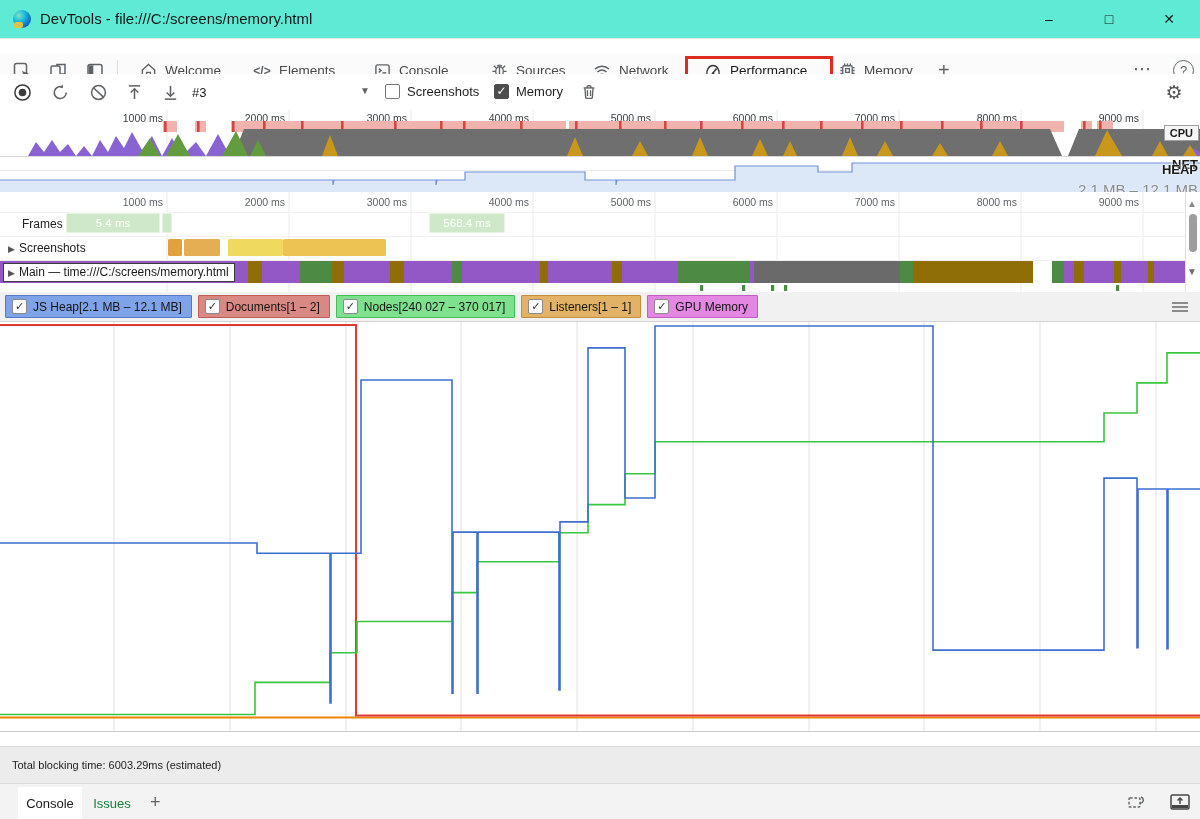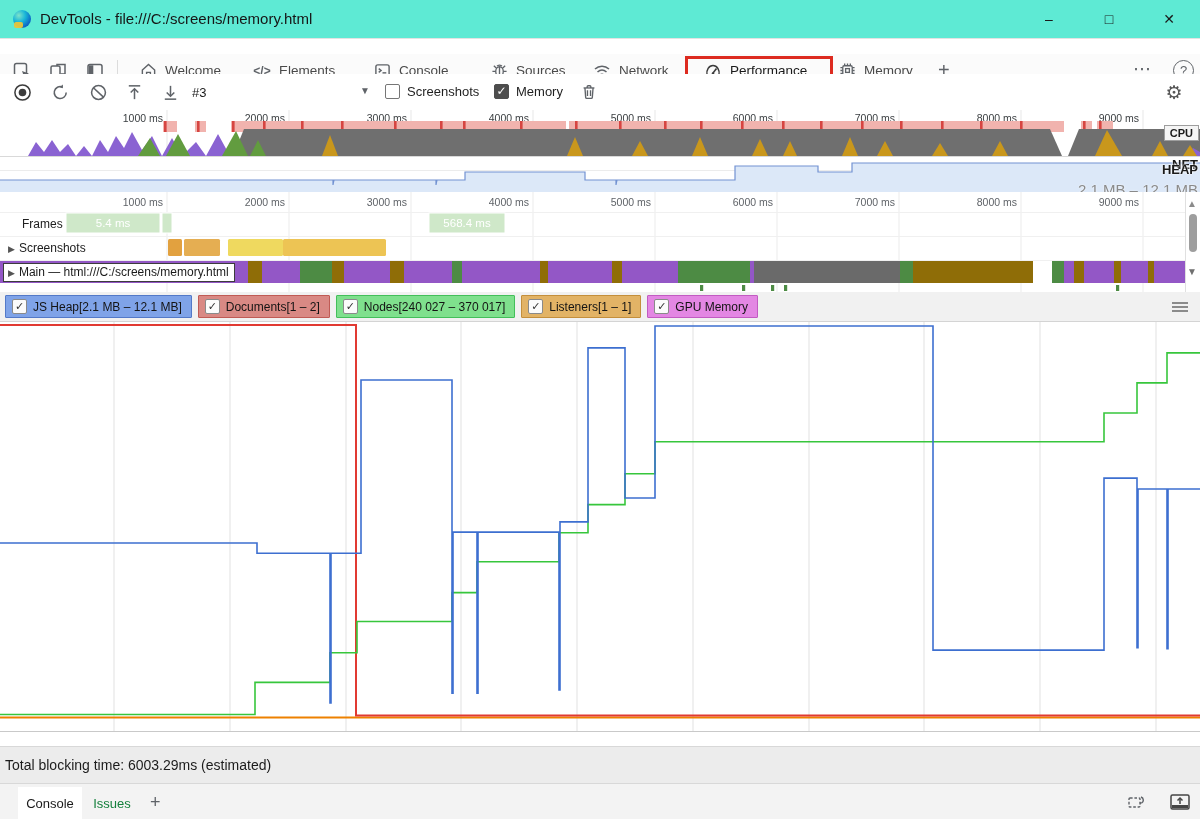--- a/index.html
+++ b/index.html
@@ -54,21 +54,21 @@
   .wflabel{position:absolute;font-size:12px;color:#202020;background:#fff;padding:1px 4px;}
   #main-label{border:1px solid #3c3c3c;background:#fff;font-size:12px;padding:1px 5px 2px 4px;
      white-space:nowrap;}
   .disc{color:#555;font-size:9px;margin-right:4px;}
   
   #wf-scroll{position:absolute;right:0;top:0;bottom:0;width:14px;border-left:1px solid #e0e0e0;background:#fff;}
   #wf-thumb{position:absolute;left:3px;top:22px;width:8px;height:38px;border-radius:5px;background:#9e9e9e;}
   .scrollarrow{position:absolute;left:1px;font-size:10px;color:#8b8b8b;}
   
   #tbt{top:746px;height:38px;background:#ececec;border-top:1px solid #d8d8d8;border-bottom:1px solid #d8d8d8;
-       display:flex;align-items:center;padding-left:5px;box-sizing:border-box;font-size:14px;color:#1c1c1c;}
+       display:flex;align-items:center;padding-left:12px;box-sizing:border-box;font-size:11px;color:#1c1c1c;}
   #drawer{top:784px;height:35px;background:#f3f3f3;}
   .drawer-tab{position:absolute;top:3px;height:32px;display:flex;align-items:center;justify-content:center;
       font-size:13px;color:#15803d;}
   .drawer-tab.active{background:#fff;color:#1a1a1a;}
   #drawer-add{position:absolute;top:9px;font-size:18px;color:#5f6368;line-height:18px;}
   .drawicon{position:absolute;top:7px;width:24px;height:22px;}
   svg{overflow:visible;}
 </style>
 </head>
 <body>
@@ -366,21 +366,21 @@
       <rect x="1148" y="69" width="6" height="22" fill="#8f6d07"></rect>
       <rect x="1154" y="69" width="31" height="22" fill="#9357c6"></rect>
       <rect x="700" y="93" width="3.2" height="6" fill="#4d8b44"></rect>
       <rect x="742" y="93" width="3.2" height="6" fill="#4d8b44"></rect>
       <rect x="771" y="93" width="3.2" height="6" fill="#4d8b44"></rect>
       <rect x="784" y="93" width="3.2" height="6" fill="#4d8b44"></rect>
       <rect x="1116" y="93" width="3.2" height="6" fill="#4d8b44"></rect>
     </svg>
   <div class="wflabel" style="left:20px;top:24px;padding:1px 2px">Frames</div>
   <div class="wflabel" style="left:4px;top:48px;background:transparent"><span class="disc">▶</span><span>Screenshots</span></div>
-  <div class="abs" id="main-label" style="left:3px;top:71px"><span class="disc">▶</span><span>Main — html:///C:/screens/memory.html</span></div>
+  <div class="abs" id="main-label" style="left:3px;top:71px"><span class="disc">▶</span><span>Main — time:///C:/screens/memory.html</span></div>
   <div id="wf-scroll">
     <div class="scrollarrow" style="top:6px">▲</div>
     <div id="wf-thumb"></div>
     <div class="scrollarrow" style="top:74px;color:#6f6f6f">▼</div>
   </div>
 </div>
 
 <div class="row" id="legend">
   <span class="chip" id="chip-0" style="background: rgb(127, 163, 232); border: 1px solid rgb(83, 121, 200);">
       <span class="ck">✓</span>

